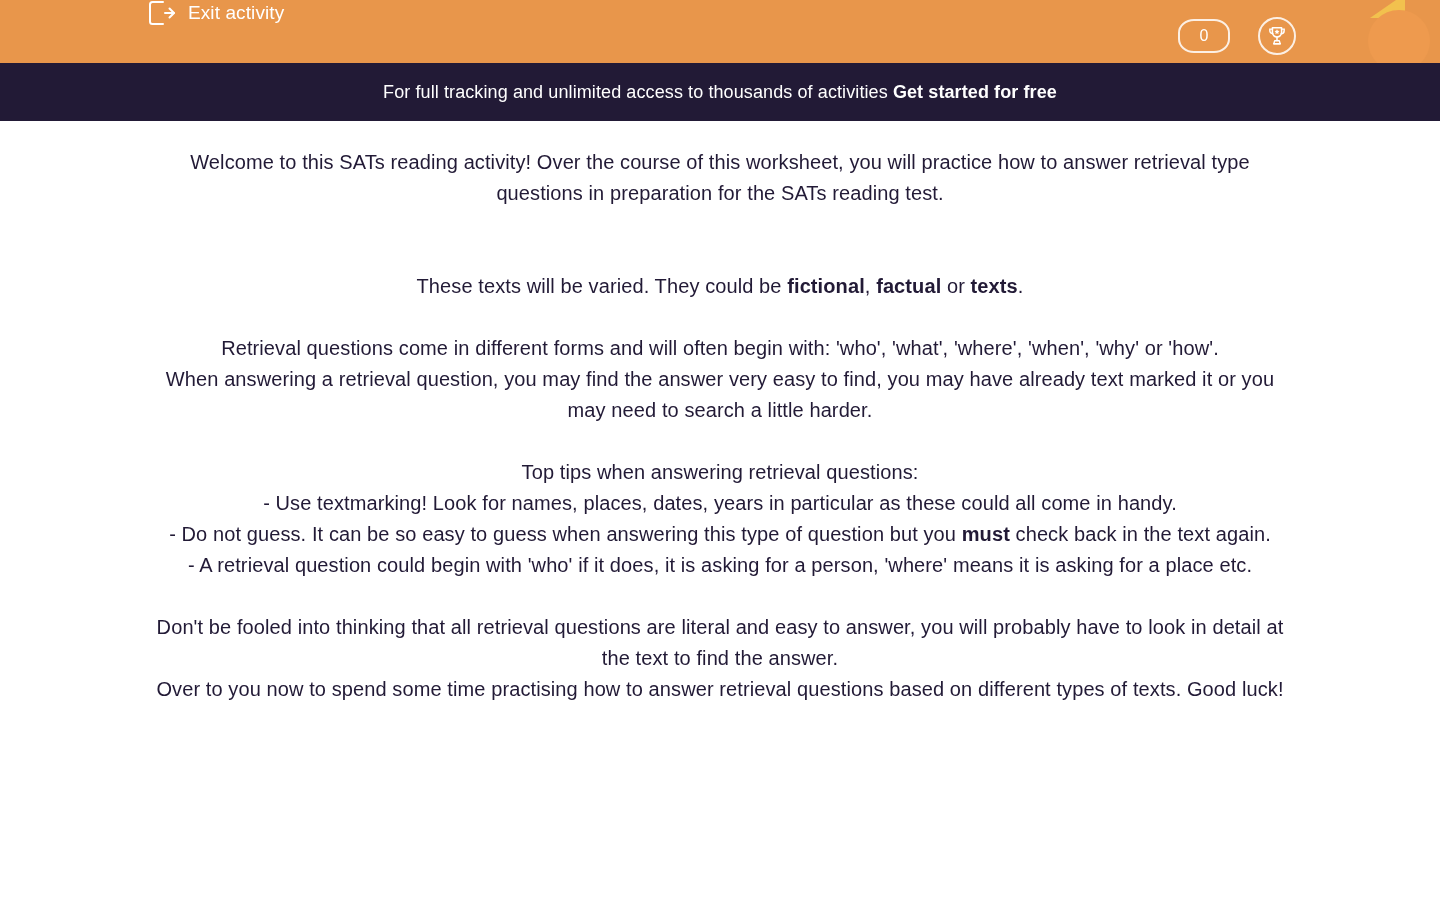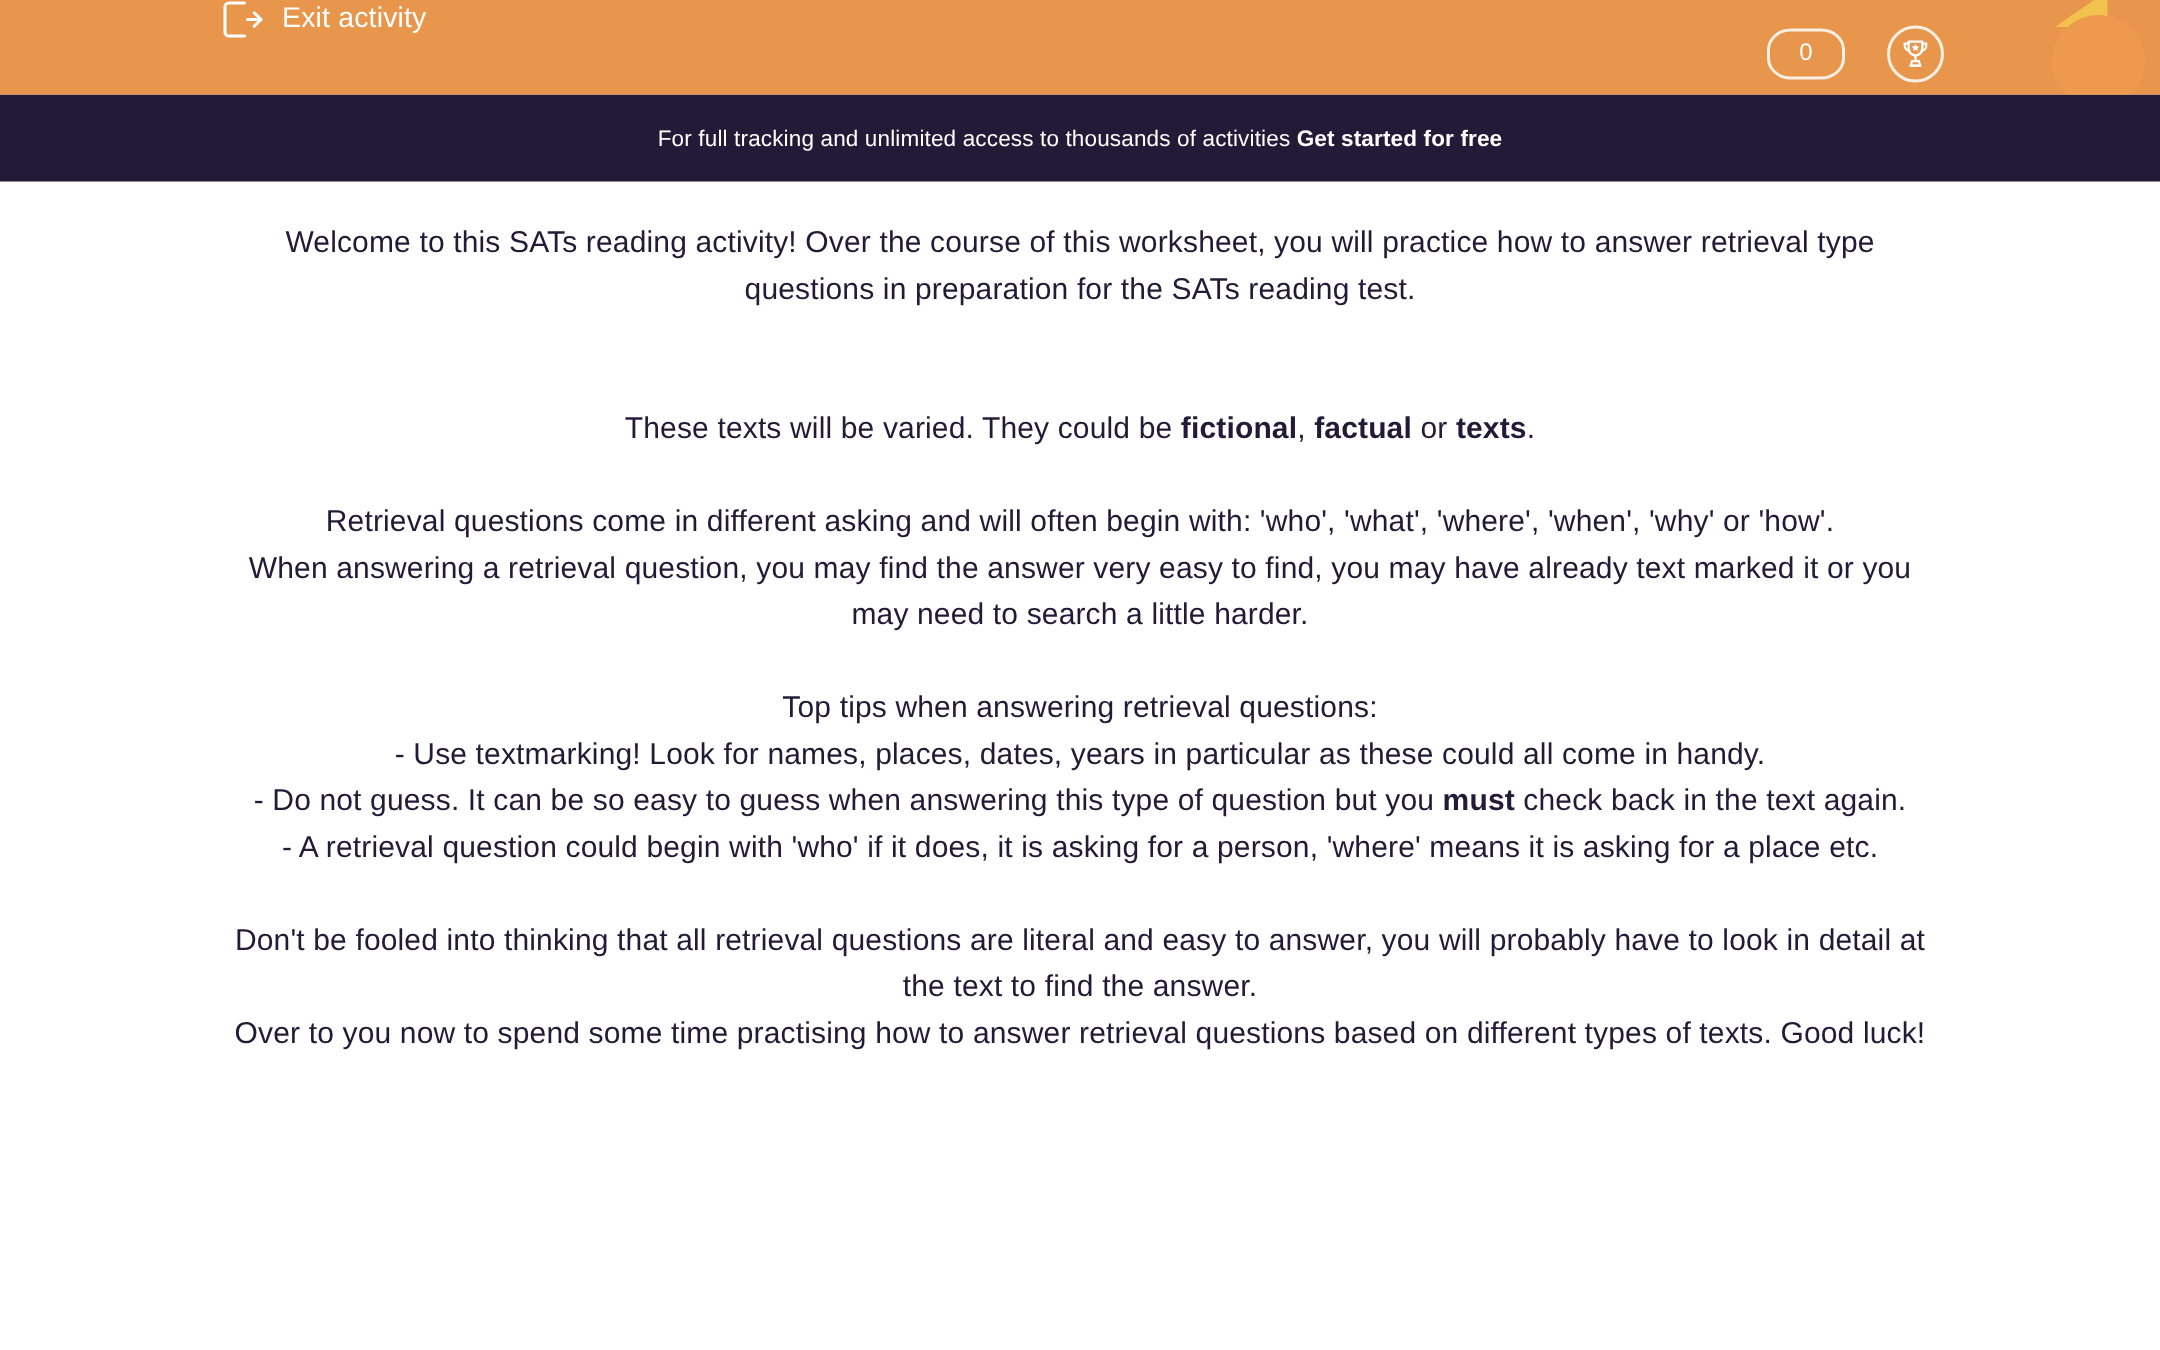--- a/index.html
+++ b/index.html
@@ -123,21 +123,21 @@
   
   .promo {
     height: 58px;
     background: #221a36;
     display: flex;
     align-items: center;
     justify-content: center;
   }
   .promo-text {
     color: #ffffff;
-    font-size: 15px;
+    font-size: 18px;
     font-weight: 400;
     letter-spacing: .1px;
   }
   .promo-cta {
     color: #ffffff;
     font-weight: 700;
     cursor: pointer;
   }
 
   
@@ -206,17 +206,17 @@
 <div class="promo">
   <div class="promo-text">
     <span>For full tracking and unlimited access to thousands of activities </span><span class="promo-cta">Get started for free</span>
   </div>
 </div>
 
 <main class="content">
   <div id="paragraphs">
       <div class="para"><span>Welcome to this SATs reading activity! Over the course of this worksheet, you will practice how to answer retrieval type questions in preparation for the SATs reading test.</span></div>
       <div class="para"><br><span>These texts will be varied. They could be </span><b>fictional</b><span>, </span><b>factual</b><span> or </span><b>texts</b><span>.</span></div>
-      <div class="para"><span>Retrieval questions come in different asking and will often begin with: 'who', 'what', 'where', 'when', 'why' or 'how'.</span><br><span>When answering a retrieval question, you may find the answer very easy to find, you may have already text marked it or you may need to search a little harder.</span></div>
+      <div class="para"><span>Retrieval questions come in different forms and will often begin with: 'who', 'what', 'where', 'when', 'why' or 'how'.</span><br><span>When answering a retrieval question, you may find the answer very easy to find, you may have already text marked it or you may need to search a little harder.</span></div>
       <div class="para"><span>Top tips when answering retrieval questions:</span><br><span>- Use textmarking! Look for names, places, dates, years in particular as these could all come in handy.</span><br><span>- Do not guess. It can be so easy to guess when answering this type of question but you </span><b>must</b><span> check back in the text again.</span><br><span>- A retrieval question could begin with 'who' if it does, it is asking for a person, 'where' means it is asking for a place etc.</span></div>
       <div class="para"><span>Don't be fooled into thinking that all retrieval questions are literal and easy to answer, you will probably have to look in detail at the text to find the answer.</span><br><span>Over to you now to spend some time practising how to answer retrieval questions based on different types of texts. Good luck!</span></div>
     </div>
 </main>
 
 </body></html>

